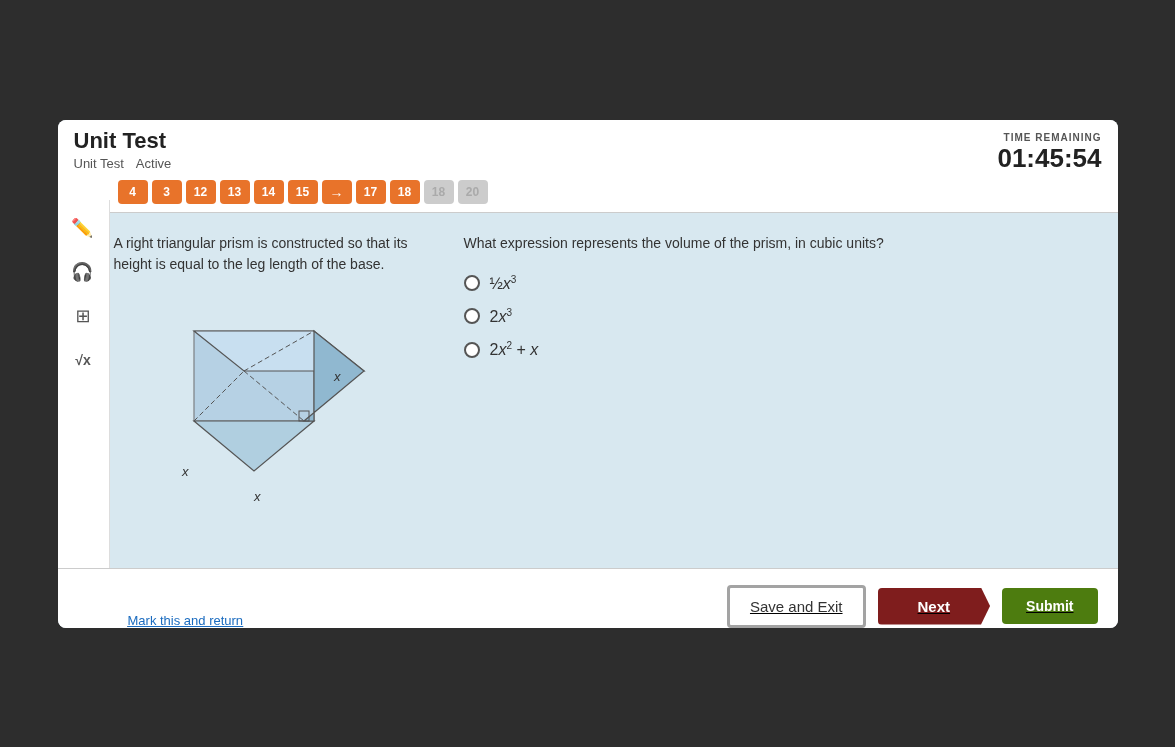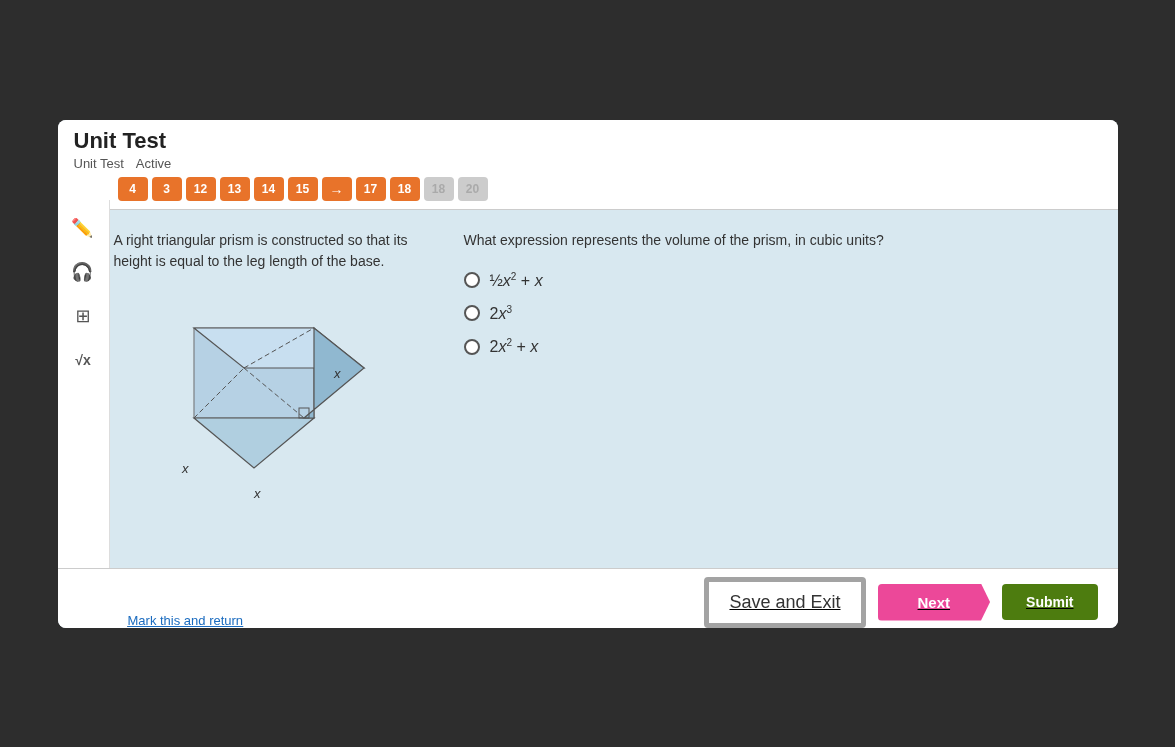--- a/index.html
+++ b/index.html
@@ -214,30 +214,30 @@
     }
 
     .footer-buttons {
       display: flex;
       gap: 12px;
       align-items: center;
     }
 
     .btn-save {
       background: white;
-      border: 5px solid #a3a3a3;
+      border: 3px solid #a3a3a3;
       color: #333;
       padding: 10px 20px;
-      font-size: 18px;
+      font-size: 15px;
       border-radius: 4px;
       cursor: pointer;
     }
 
     .btn-next {
-      background: #ec4899;
+      background: #7f1d1d;
       color: white;
       padding: 10px 40px;
       font-size: 15px;
       font-weight: bold;
       border: none;
       border-radius: 4px;
       cursor: pointer;
       clip-path: polygon(0 0, 92% 0, 100% 50%, 92% 100%, 0 100%);
     }
 
@@ -259,20 +259,24 @@
 
 <div class="screen">
 
   <div class="header">
     <div class="header-left">
       <div class="header-title">Unit Test</div>
       <div class="header-subtitle">
         <span>Unit Test</span>
         <span>Active</span>
       </div>
+    </div>
+    <div class="time-block">
+      <div class="time-label">TIME REMAINING</div>
+      <div class="time-value">01:45:54</div>
     </div>
   </div>
 
   <div class="nav-bar">
     <button class="nav-btn orange">4</button>
     <button class="nav-btn orange">3</button>
     <button class="nav-btn orange">12</button>
     <button class="nav-btn orange">13</button>
     <button class="nav-btn orange">14</button>
     <button class="nav-btn orange">15</button>
@@ -318,27 +322,27 @@
 
         </svg>
       </div>
     </div>
 
     <div class="right-panel">
       <div class="question-header">What expression represents the volume of the prism, in cubic units?</div>
 
       <div class="options-list">
 
-
         <label class="option-item">
           <div class="radio-circle"></div>
           <span class="option-label">
-            ½<em>x</em><sup>2</sup> + <em>x</em>
+            ½<em>x</em><sup>3</sup>
           </span>
         </label>
+
 
         <label class="option-item">
           <div class="radio-circle"></div>
           <span class="option-label">
             2<em>x</em><sup>3</sup>
           </span>
         </label>
 
         <label class="option-item">
           <div class="radio-circle"></div>

